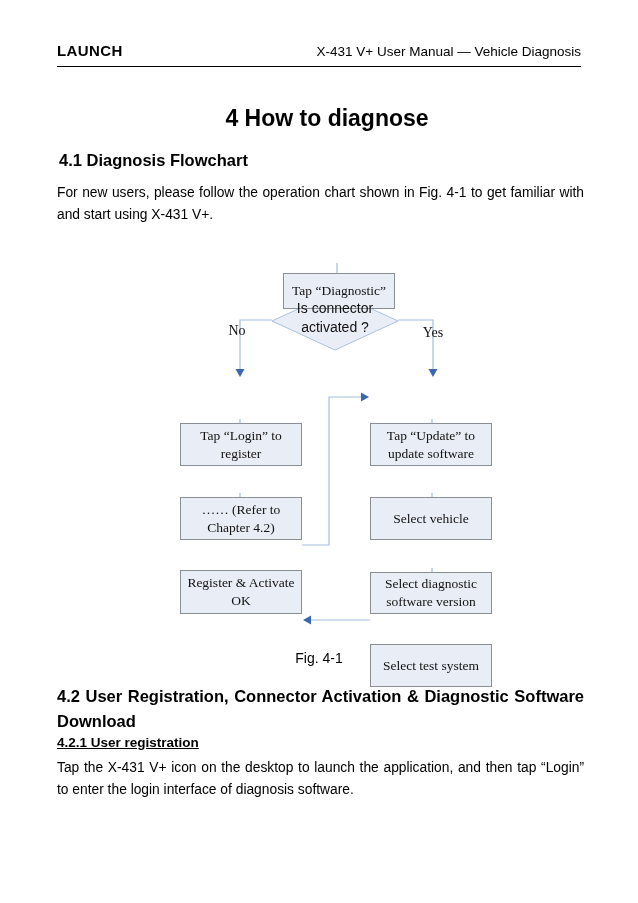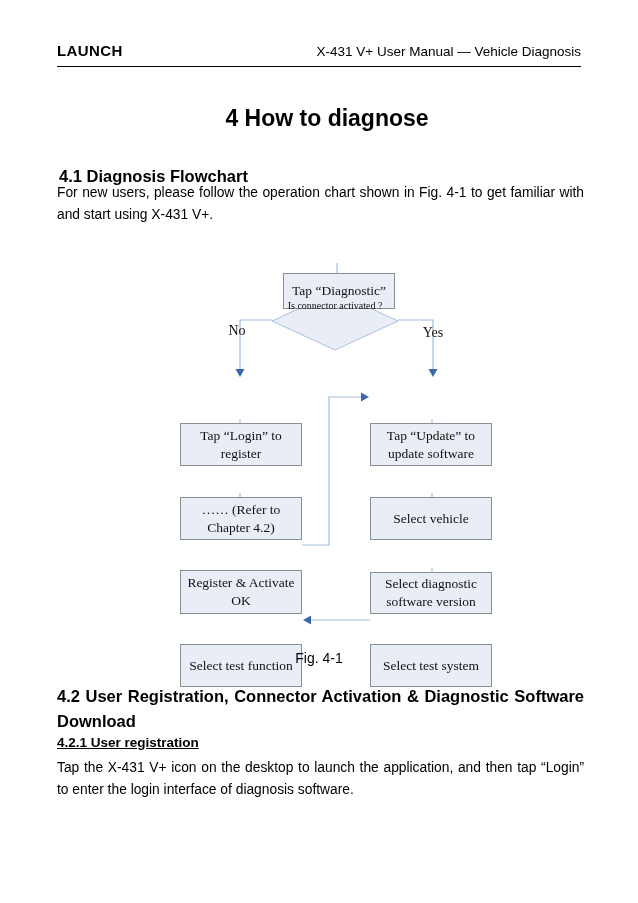--- a/index.html
+++ b/index.html
@@ -6,21 +6,21 @@
   .page{
     position:relative;width:638px;height:903px;background:#fff;
     font-family:"Liberation Sans",sans-serif;color:#000;overflow:hidden;
   }
   
   .hdr-brand{position:absolute;left:57px;top:42px;font-size:15px;font-weight:700;letter-spacing:.4px;}
   .hdr-title{position:absolute;right:57px;top:44px;font-size:13.5px;}
   .hdr-rule{position:absolute;left:57px;top:66px;width:524px;height:0;border-top:1.6px solid #000;}
   
   .doc-title{position:absolute;left:8px;top:105px;width:638px;text-align:center;font-size:23px;font-weight:700;}
-  .h41{position:absolute;left:59px;top:151px;font-size:16.5px;font-weight:700;margin-top:16px;}
+  .h41{position:absolute;left:59px;top:151px;font-size:16.5px;font-weight:700;}
   .para1{position:absolute;left:57px;top:182px;width:527px;font-size:13.8px;line-height:22px;text-align:justify;}
   .h42{position:absolute;left:57px;top:684px;width:527px;font-size:16.5px;font-weight:700;line-height:25px;text-align:justify;}
   .h421{position:absolute;left:57px;top:735px;font-size:13.5px;font-weight:700;text-decoration:underline;}
   .para2{position:absolute;left:57px;top:757px;width:527px;font-size:13.8px;line-height:22px;text-align:justify;}
   .pagenum{position:absolute;left:0;top:846px;width:638px;text-align:center;font-size:13px;}
   
   .fc-svg{position:absolute;left:0;top:0;width:638px;height:903px;pointer-events:none;}
   .fc-line{fill:none;stroke:var(--line-blue,#a3bedd);stroke-width:1.2;}
   .fc-arrow{fill:var(--arrow-blue,#3a67ad);stroke:none;}
   .fc-diamond{fill:var(--box-fill,#e9eef6);stroke:var(--diamond-border,#a9c2e1);stroke-width:1;}
@@ -29,21 +29,21 @@
     background:var(--box-fill,#e9eef6);border:1px solid var(--box-border,#8a8f96);
     font-family:"Liberation Serif",serif;font-size:13.5px;line-height:1.32;
     text-align:center;padding:2px 3px;box-sizing:border-box;color:#111;margin-top:46px;
   }
   .fc-label{
     position:absolute;font-family:"Liberation Serif",serif;font-size:14px;color:#111;
     text-align:center;
   }
   .fc-diamond-text{
     position:absolute;left:287px;top:299px;width:96px;text-align:center;
-    font-family:Liberation Serif, serif;font-size:10px;line-height:1.33;color:#111;
+    font-family:Liberation Sans, sans-serif;font-size:14px;line-height:1.33;color:#111;
   }
   .fc-caption{position:absolute;left:0;top:650px;width:638px;text-align:center;font-size:14px;}
 </style>
 </head>
 <body>
 
 <div class="page">
 
   <div class="hdr-brand">LAUNCH</div>
   <div class="hdr-title">X-431 V+ User Manual — Vehicle Diagnosis</div>
@@ -92,21 +92,20 @@
   <div class="fc-diamond-text">Is connector activated ?</div>
   <div class="fc-label" style="left:218px;top:323px;width:38px;">No</div>
   <div class="fc-label" style="left:414px;top:325px;width:38px;">Yes</div>
 
   <div class="fc-box" style="left:370px;top:377px;width:122px;height:43px;">Tap “Update” to update software</div>
   <div class="fc-box" style="left:180px;top:377px;width:122px;height:43px;">Tap “Login” to register</div>
   <div class="fc-box" style="left:180px;top:451px;width:122px;height:43px;">…… (Refer to Chapter 4.2)</div>
   <div class="fc-box" style="left:370px;top:451px;width:122px;height:43px;">Select vehicle</div>
   <div class="fc-box" style="left:370px;top:526px;width:122px;height:42px;">Select diagnostic software version</div>
   <div class="fc-box" style="left:180px;top:524px;width:122px;height:44px;">Register &amp; Activate OK</div>
-  <div class="fc-box" style="left:180px;top:598px;width:122px;height:43px;">Select test function</div>
   <div class="fc-box" style="left:370px;top:598px;width:122px;height:43px;">Select test system</div>
 
   <div class="fc-caption">Fig. 4-1</div>
 
   <div class="h42">4.2 User Registration, Connector Activation &amp; Diagnostic Software Download</div>
   <div class="h421">4.2.1 User registration</div>
   <div class="para2">Tap the X-431 V+ icon on the desktop to launch the application, and then tap “Login” to enter the login interface of diagnosis software.</div>
 
 </div>
 

